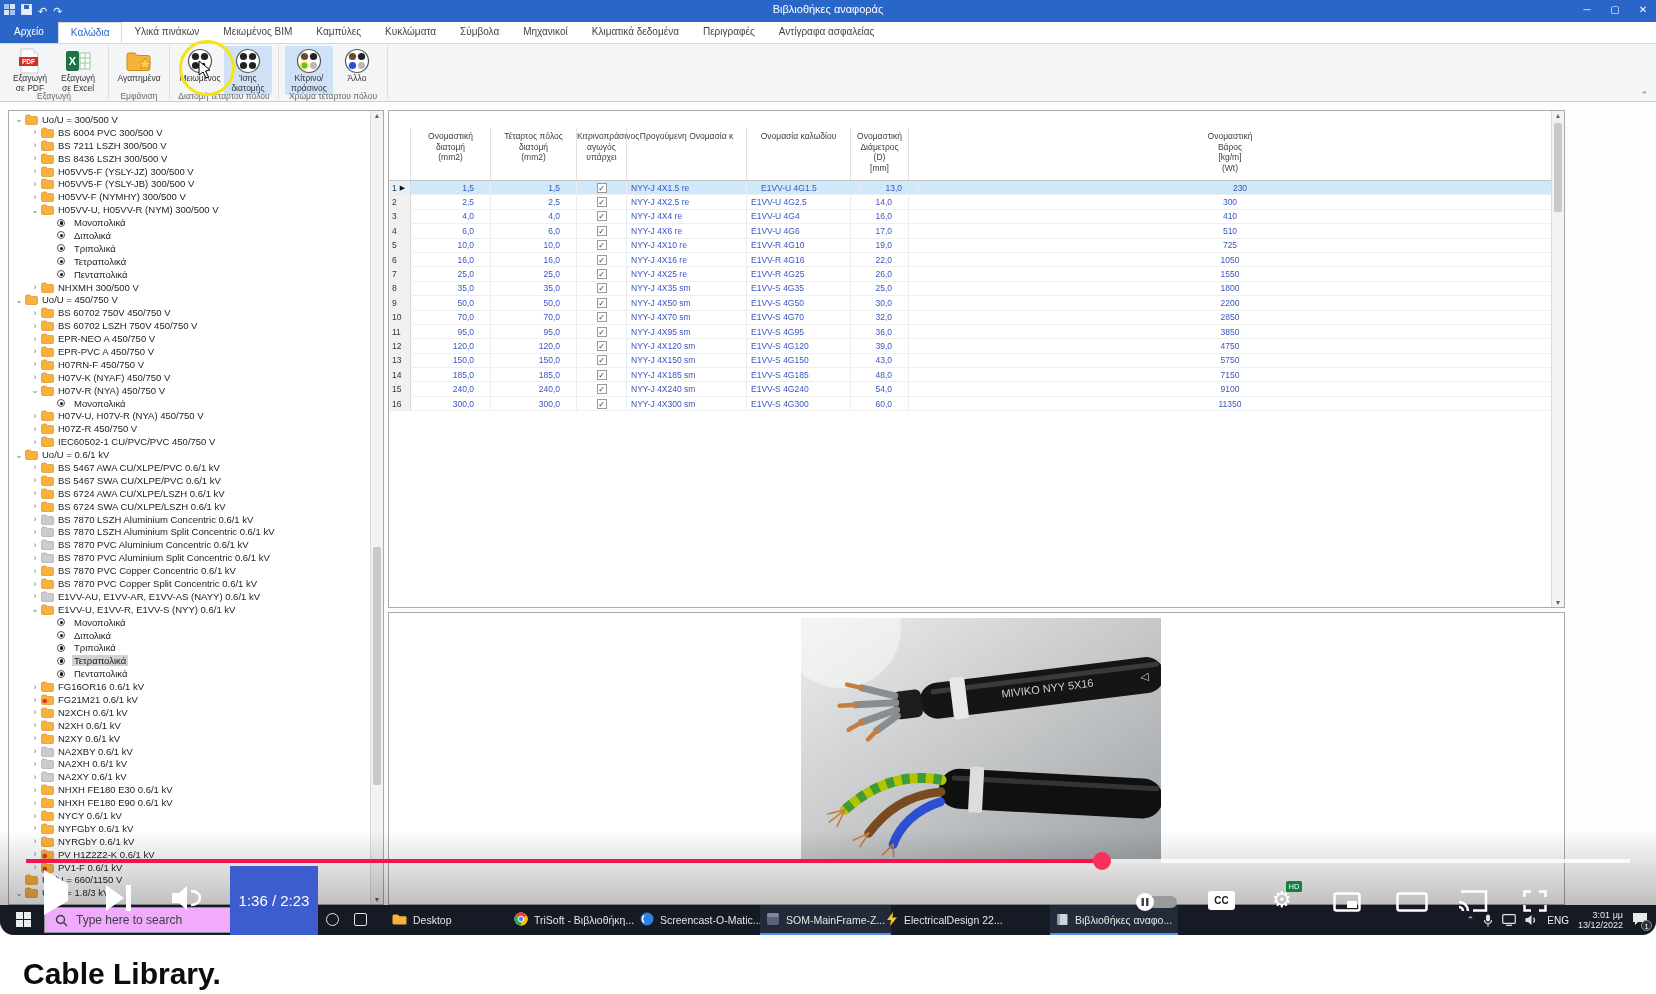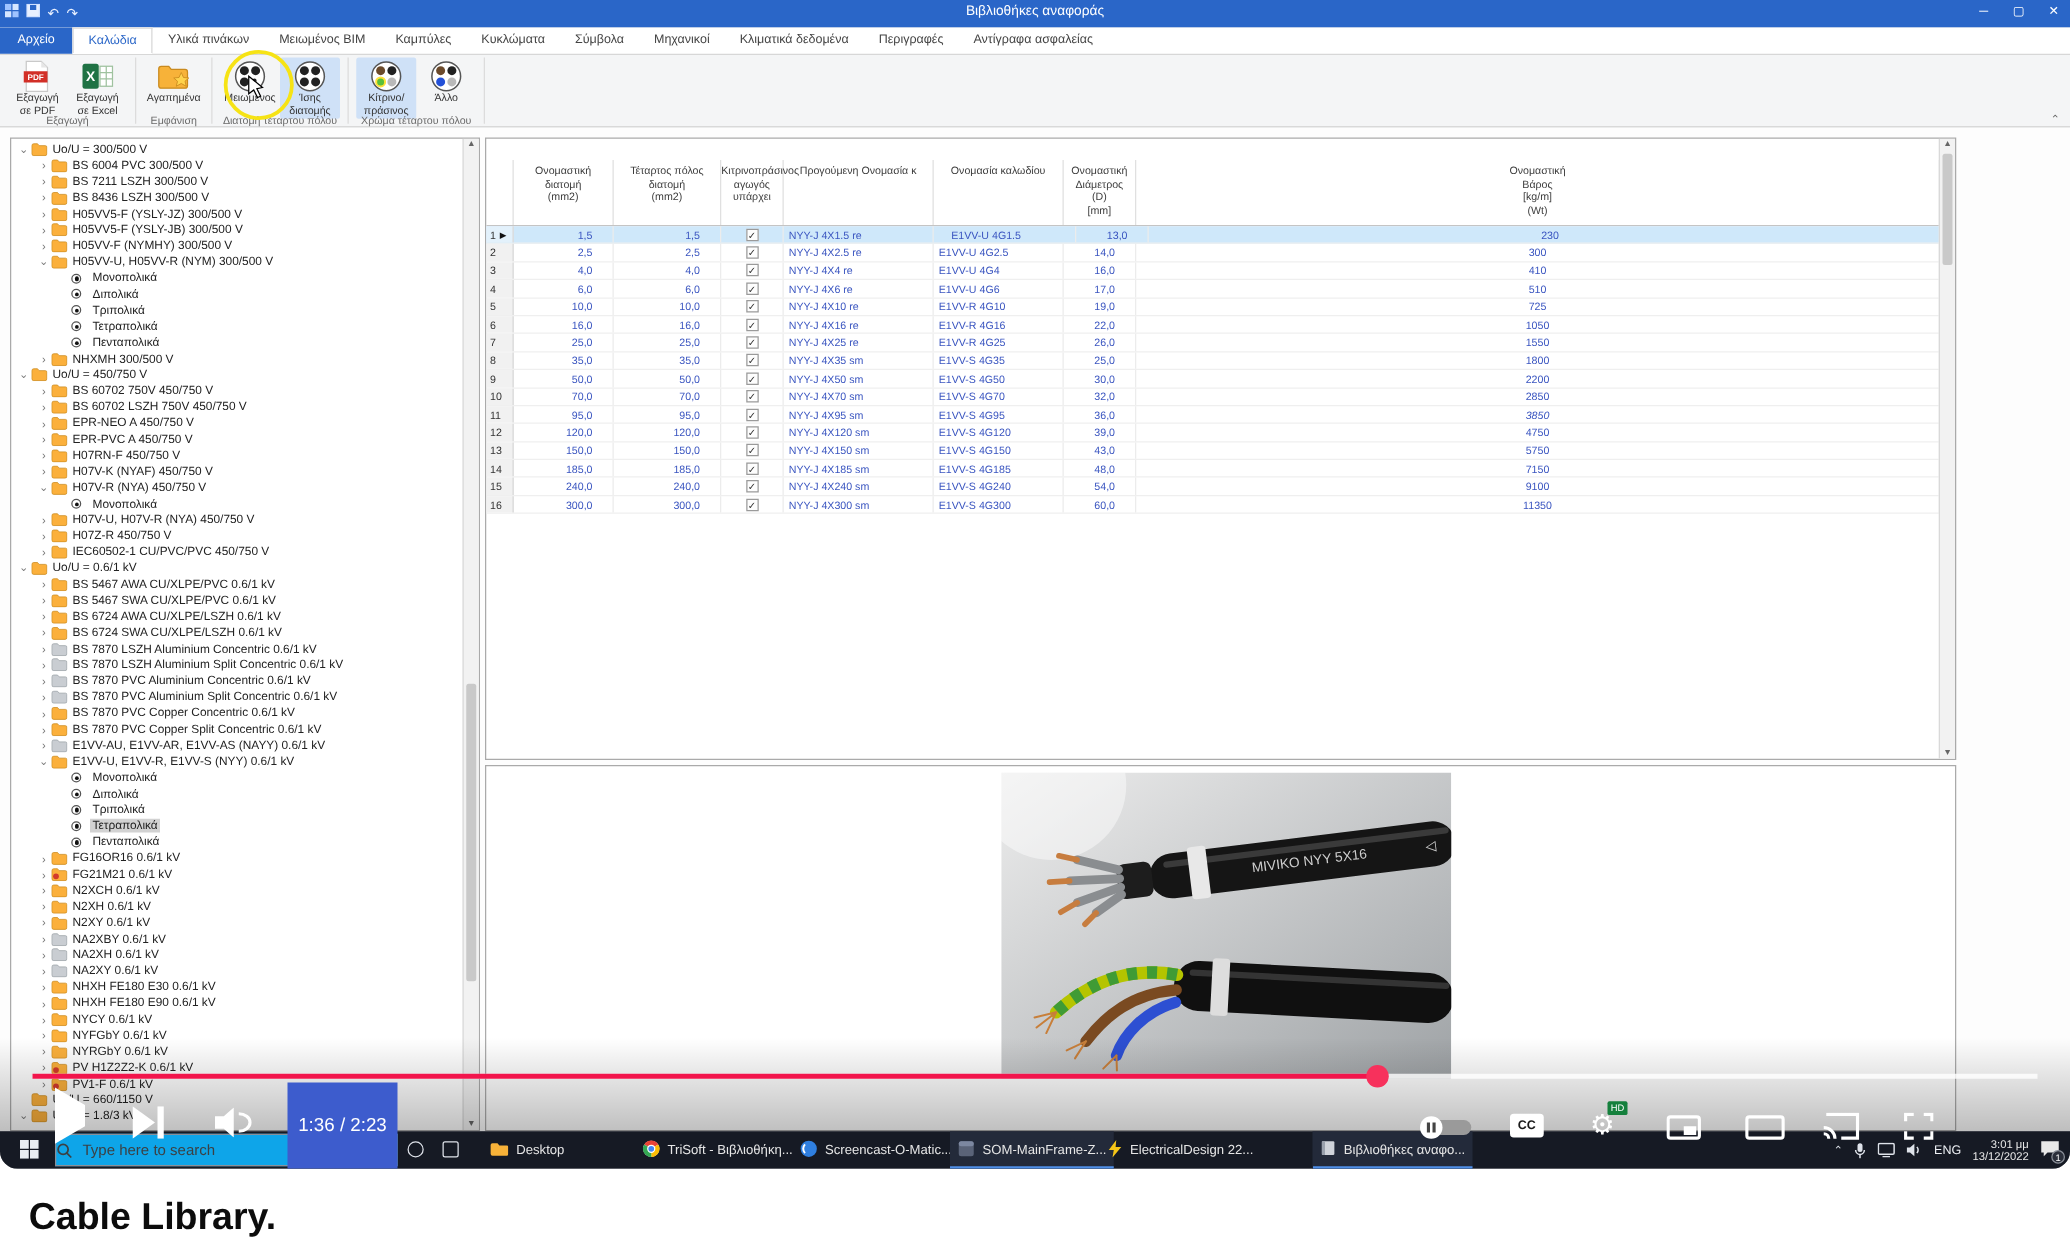--- a/index.html
+++ b/index.html
@@ -69,22 +69,22 @@
   .dc.num{background:#f1f1f1;color:#333;justify-content:flex-start;padding-left:3px;border-right:1px solid #d8d8d8;position:relative;}
   .drow.selected .dc.num{background:#e3f1fb;}
   .cb{width:10px;height:10px;border:1px solid #9a9a9a;background:#fdfdfd;font-size:8px;line-height:9px;text-align:center;color:#333;}
   .rowptr{margin-left:3px;font-size:7px;color:#111;}
   
   .bottom-panel{position:absolute;left:388px;top:510px;width:1177px;height:293px;background:#fff;border:1px solid #aaa;}
   .photo{position:absolute;left:412px;top:5px;}
   
   .taskbar{position:absolute;left:0;top:905px;width:100%;height:30px;background:#161a24;z-index:20;color:#e8e8e8;}
   .startbtn{position:absolute;left:16px;top:7px;}
-  .searchbox{position:absolute;left:44px;top:2px;width:274px;height:26px;background:#0ea5e9;border:1px solid #8a8f98;
-             display:flex;align-items:center;gap:8px;color:#3c4043;font-size:12px;}
+  .searchbox{position:absolute;left:44px;top:2px;width:274px;height:26px;background:#f0abfc;border:1px solid #8a8f98;
+             display:flex;align-items:center;gap:8px;padding-left:10px;color:#3c4043;font-size:12px;}
   .cortana{position:absolute;left:326px;top:8px;width:13px;height:13px;border:1.5px solid #dfe3ea;border-radius:50%;}
   .taskview{position:absolute;left:354px;top:8px;width:13px;height:13px;border:1.5px solid #dfe3ea;border-radius:2px;}
   .titem{position:absolute;top:0;height:30px;display:flex;align-items:center;gap:6px;font-size:10.5px;color:#e6e6e6;
          padding:0 6px;white-space:nowrap;}
   .titem.active{background:#232a3a;box-shadow:inset 0 -2px 0 #4f8fe8;}
   .tray{position:absolute;right:0;top:0;height:30px;display:flex;align-items:center;gap:9px;padding-right:8px;font-size:9px;}
   .clockblk{text-align:right;line-height:10px;font-size:9px;}
   
   .shade{position:absolute;left:0;top:830px;width:100%;height:105px;z-index:19;pointer-events:none;
          background:linear-gradient(180deg,rgba(0,0,0,0),rgba(0,0,0,0.35));}
@@ -977,21 +977,21 @@
             <div class="drow">
               <div class="dc num" style="width: 22px;">11</div>
               <div class="dc r" style="width: 80px;">95,0</div>
               <div class="dc r" style="width: 86px;">95,0</div>
               <div class="dc c" style="width: 50px;">
                 <span class="cb">✓</span>
               </div>
               <div class="dc l" style="width: 120px;">NYY-J 4X95 sm</div>
               <div class="dc l" style="width: 104px;">E1VV-S 4G95</div>
               <div class="dc r" style="width: 58px;">36,0</div>
-              <div class="dc c" style="width: 643px; font-style: italic;">3850</div>
+              <div class="dc c" style="width: 643px;">3850</div>
             </div>
             <div class="drow">
               <div class="dc num" style="width: 22px;">12</div>
               <div class="dc r" style="width: 80px;">120,0</div>
               <div class="dc r" style="width: 86px;">120,0</div>
               <div class="dc c" style="width: 50px;">
                 <span class="cb">✓</span>
               </div>
               <div class="dc l" style="width: 120px;">NYY-J 4X120 sm</div>
               <div class="dc l" style="width: 104px;">E1VV-S 4G120</div>

